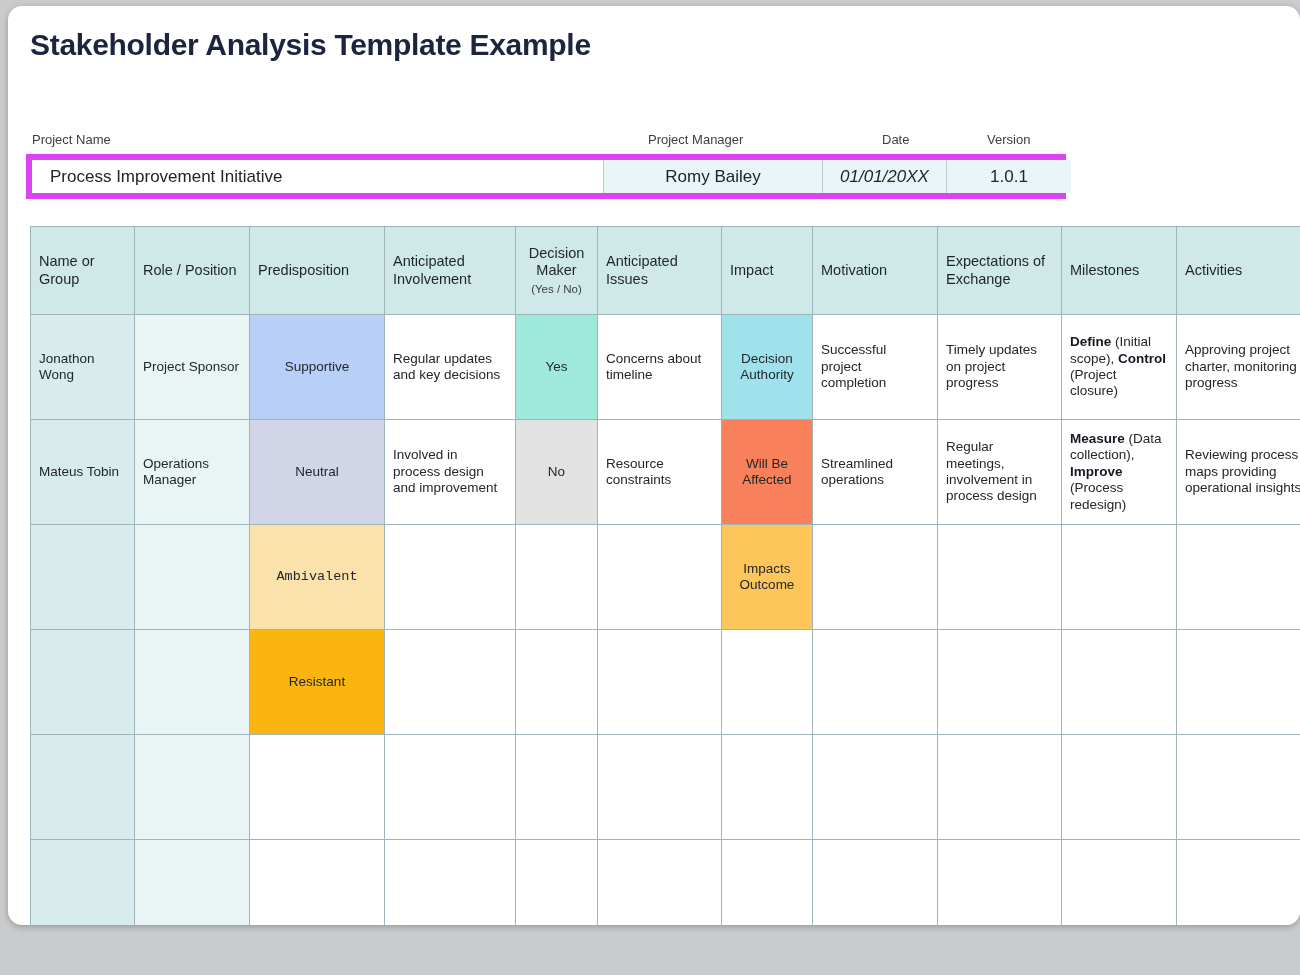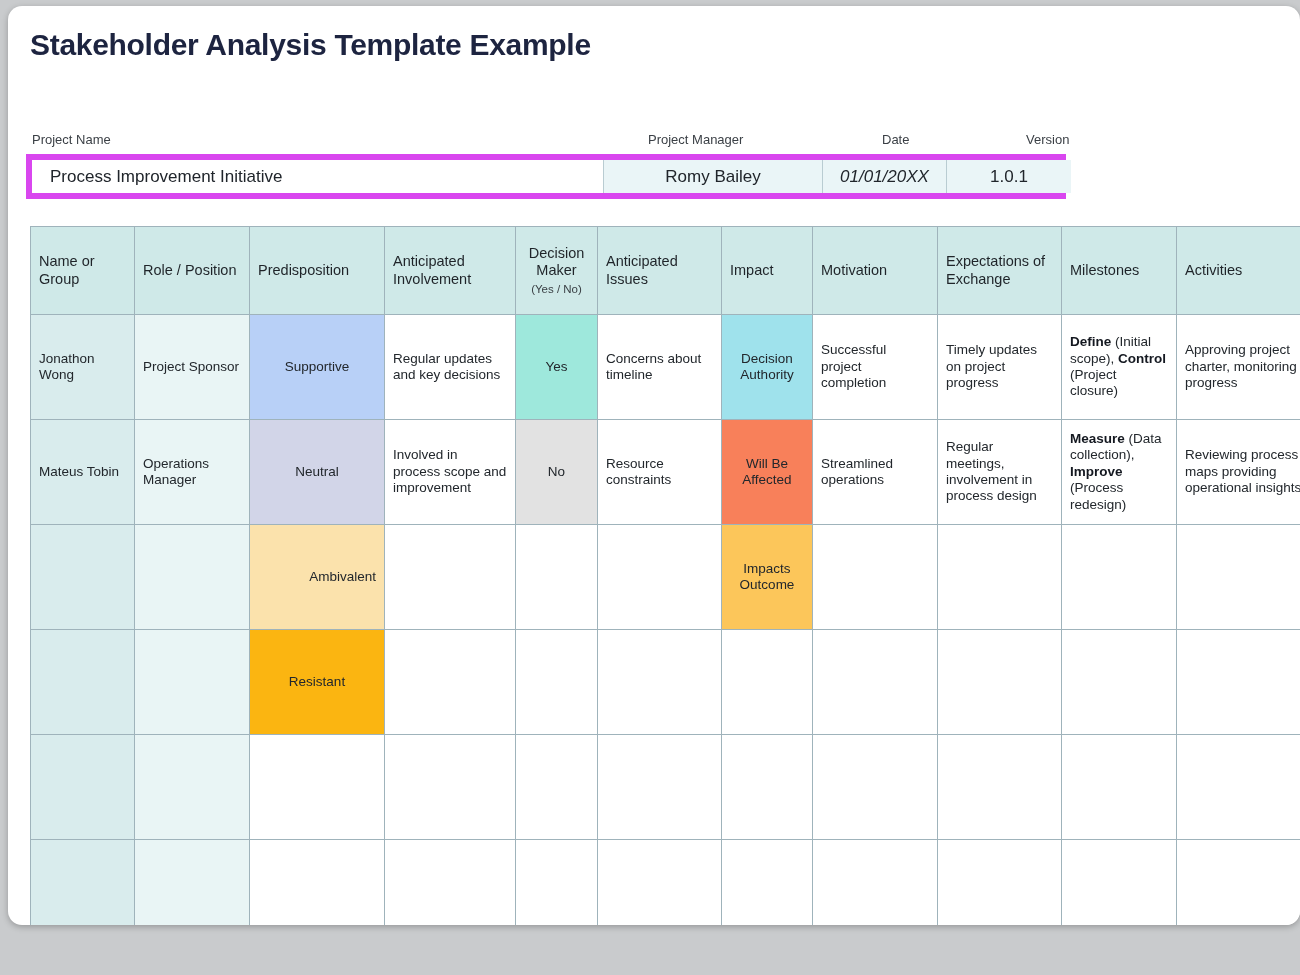--- a/index.html
+++ b/index.html
@@ -114,21 +114,21 @@
   }
   table.grid tbody tr { height: 105px; }
   td.c-name { background: #d9eced; }
   td.c-role { background: #e9f5f5; }
   td.plain { background: #ffffff; }
   b.kw { font-weight: bold; color: #141820; }
 
   
   .sw-supportive { background: #b8d0f7; text-align: center; }
   .sw-neutral    { background: #d2d5e8; text-align: center; }
-  .sw-ambivalent { background: #fbe2ac; text-align: right; }
+  .sw-ambivalent { background: #fbe2ac; text-align: center; font-family: Liberation Mono, monospace; }
   .sw-resistant  { background: #fbb511; text-align: center; }
   .sw-yes        { background: #9ee8dc; text-align: center; }
   .sw-no         { background: #e2e2e2; text-align: center; }
   .sw-decision   { background: #9fe2ec; text-align: center; }
   .sw-willbe     { background: #f8805a; text-align: center; margin-top: 24px; }
   .sw-impacts    { background: #fcc65a; text-align: center; }
 
   .footer {
     position: absolute;
     left: 0; right: 0;
@@ -146,21 +146,21 @@
 <div id="page">
   <div class="sheet">
 
     <div class="title">Stakeholder Analysis Template Example</div>
 
     <div class="meta">
       <div class="meta-labels">
         <div class="meta-label" style="left:6px;">Project Name</div>
         <div class="meta-label" style="left:622px;">Project Manager</div>
         <div class="meta-label" style="left:832px;margin-left:24px;">Date</div>
-        <div class="meta-label" style="left:1000px;">Version</div>
+        <div class="meta-label" style="left:961px;">Version</div>
       </div>
       <div class="meta-boxes">
         <div class="meta-cell project-name">Process Improvement Initiative</div>
         <div class="meta-cell pm">Romy Bailey</div>
         <div class="meta-cell date">01/01/20XX</div>
         <div class="meta-cell version">1.0.1</div>
       </div>
     </div>
 
     <div class="tbl-wrap">
@@ -207,21 +207,21 @@
               <td class="sw-decision">Decision Authority</td>
               <td class="plain">Successful project completion</td>
               <td class="plain">Timely updates on project progress</td>
               <td class="plain"><b class="kw">Define</b><span> (Initial scope), </span><b class="kw">Control</b><span> (Project closure)</span></td>
               <td class="plain">Approving project charter, monitoring progress</td>
             </tr>
             <tr>
               <td class="c-name">Mateus Tobin</td>
               <td class="c-role">Operations Manager</td>
               <td class="sw-neutral">Neutral</td>
-              <td class="plain">Involved in process scope and improvement</td>
+              <td class="plain">Involved in process design and improvement</td>
               <td class="sw-no">No</td>
               <td class="plain">Resource constraints</td>
               <td class="sw-willbe">Will Be Affected</td>
               <td class="plain">Streamlined operations</td>
               <td class="plain">Regular meetings, involvement in process design</td>
               <td class="plain"><b class="kw">Measure</b><span> (Data collection), </span><b class="kw">Improve</b><span> (Process redesign)</span></td>
               <td class="plain">Reviewing process maps providing operational insights</td>
             </tr>
             <tr>
               <td class="c-name"></td>

